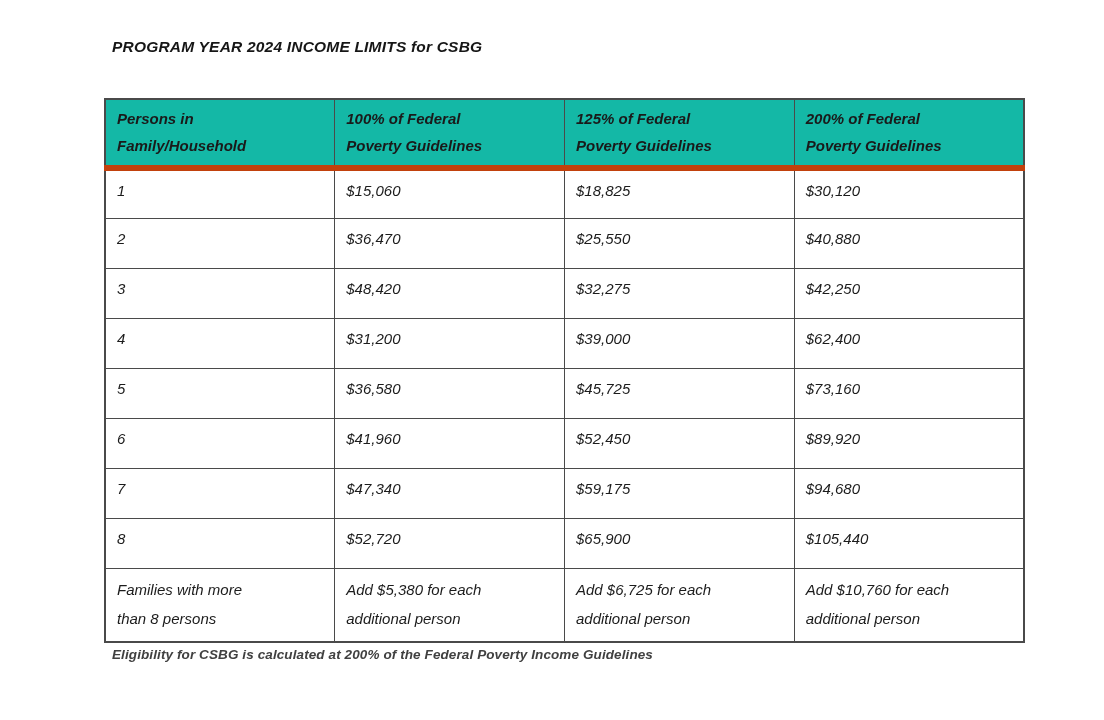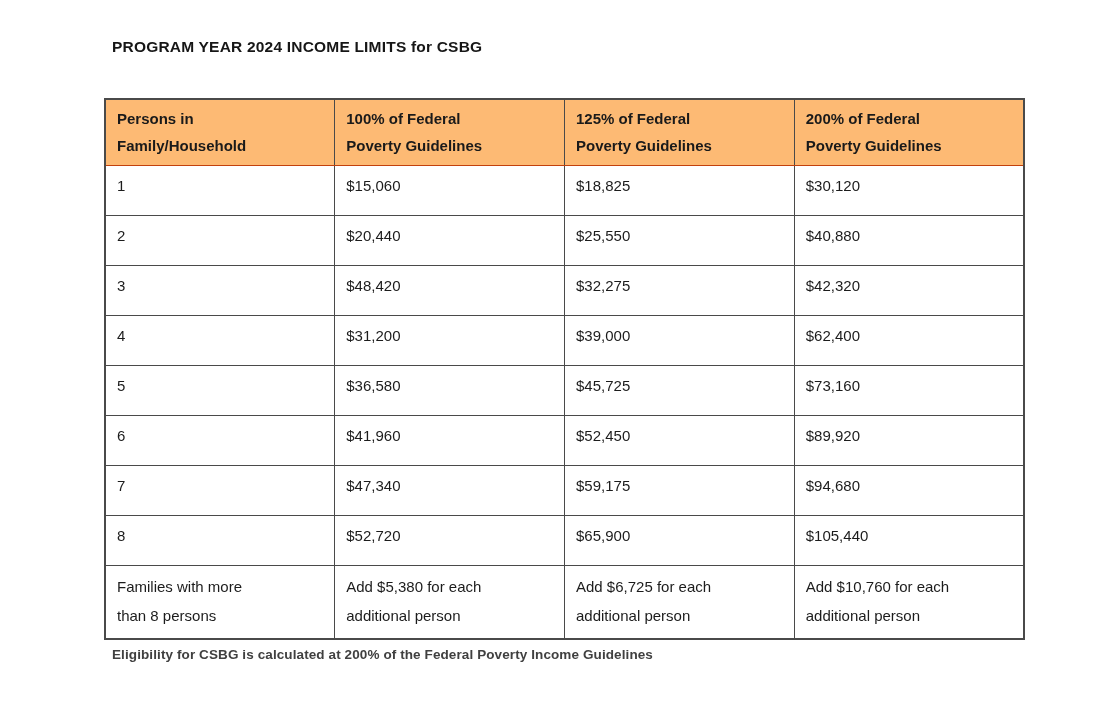--- a/index.html
+++ b/index.html
@@ -9,20 +9,21 @@
     height: 720px;
     font-family: "Liberation Sans", sans-serif;
     color: #1c1c1c;
     overflow: hidden;
   }
   .page {
     position: relative;
     width: 1104px;
     height: 543px;
     background: #ffffff;
+    font-style: italic;
   }
   .doc-title {
     position: absolute;
     left: 112px;
     top: 34px;
     font-size: 15.5px;
     font-weight: 700;
     line-height: 26px;
     color: #161616;
     letter-spacing: 0.2px;
@@ -43,27 +44,27 @@
     border: 1px solid #4a4a4a;
     vertical-align: top;
     text-align: left;
     white-space: pre-line;
     font-weight: 400;
   }
   table.income-table {
     border: 2px solid #4a4a4a;
   }
   table.income-table thead th {
-    background: #fdba74;
+    background: #14b8a6;
     font-weight: 700;
     font-size: 15px;
     line-height: 27px;
     padding: 5px 10px 6px 11px;
     height: 62px;
-    border-bottom: 1px solid #c2410c;
+    border-bottom: 6px solid #c2410c;
     color: #1a1a1a;
     margin-top: 33px;
   }
   table.income-table tbody td {
     height: 50px;
     padding: 8px 10px 8px 11px;
     line-height: 24px;
     background: #ffffff;
   }
   table.income-table tbody tr.tall-row td {
@@ -111,29 +112,29 @@
     </thead>
     <tbody id="table-body">
         <tr>
           <td>1</td>
           <td>$15,060</td>
           <td>$18,825</td>
           <td>$30,120</td>
         </tr>
         <tr>
           <td>2</td>
-          <td>$20,440</td>
+          <td>$36,470</td>
           <td>$25,550</td>
           <td>$40,880</td>
         </tr>
         <tr>
           <td>3</td>
           <td>$48,420</td>
           <td>$32,275</td>
-          <td>$42,320</td>
+          <td>$42,250</td>
         </tr>
         <tr>
           <td>4</td>
           <td>$31,200</td>
           <td>$39,000</td>
           <td>$62,400</td>
         </tr>
         <tr>
           <td>5</td>
           <td>$36,580</td>

